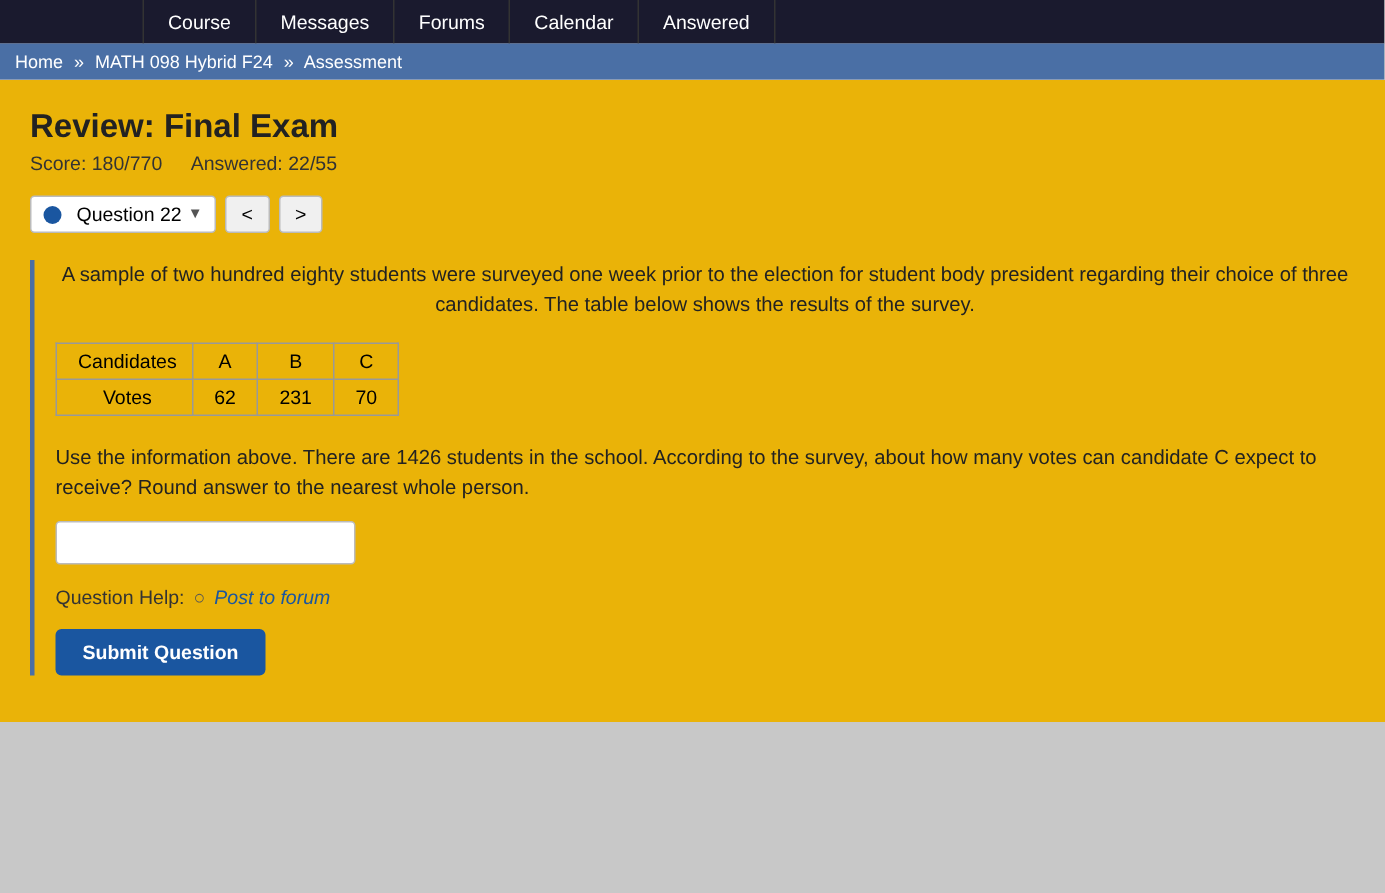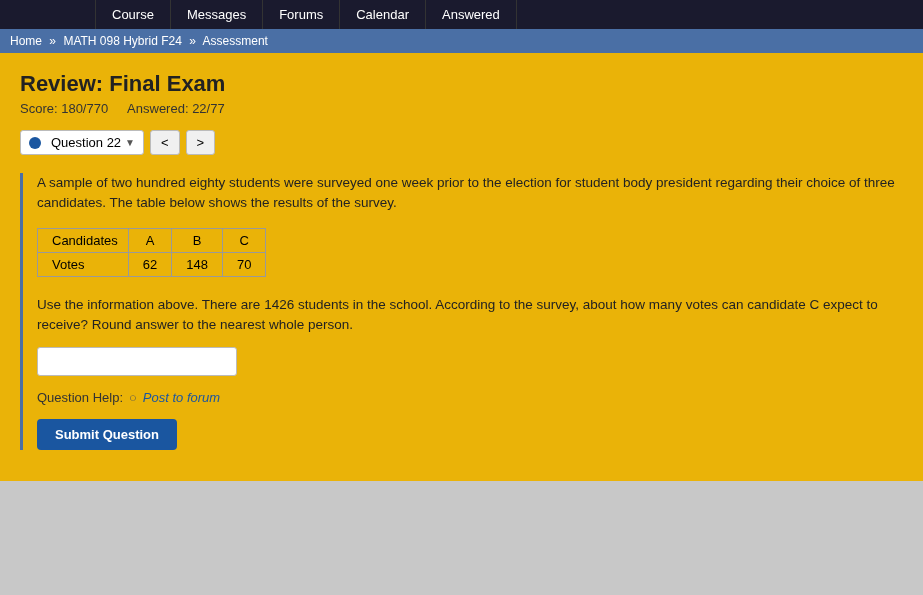--- a/index.html
+++ b/index.html
@@ -113,34 +113,35 @@
     .question-area {
       border-left: 3px solid #4a6fa5;
       padding-left: 14px;
       margin-bottom: 18px;
     }
     .question-text {
       font-size: 13.5px;
       color: #222;
       line-height: 1.5;
       margin-bottom: 14px;
+      text-align: center;
     }
     
     .survey-table {
       border-collapse: collapse;
       margin-bottom: 18px;
       font-size: 13px;
     }
     .survey-table td {
       border: 1px solid #999;
       padding: 4px 14px;
       text-align: center;
     }
     .survey-table td:first-child {
-      text-align: left;
+      text-align: center;
       padding-right: 10px;
     }
     .follow-up-text {
       font-size: 13.5px;
       color: #222;
       line-height: 1.5;
       margin-bottom: 12px;
     }
     
     .answer-input {
@@ -204,21 +205,21 @@
     <span class="breadcrumb-sep">»</span>
     <span>Assessment</span>
   </div>
 
   <div class="page-content">
 
     <div class="page-title">Review: Final Exam</div>
 
     <div class="score-line">
       <span>Score: 180/770</span>
-      <span>Answered: 22/77</span>
+      <span>Answered: 22/55</span>
     </div>
 
     <div class="question-nav-row">
       <div class="question-dropdown">
         <span class="question-dot"></span>
         <span>Question 22</span>
         <span class="dropdown-arrow">▼</span>
       </div>
       <button class="nav-btn">&lt;</button>
       <button class="nav-btn">&gt;</button>
@@ -233,21 +234,21 @@
         <tbody>
             <tr>
           <td>Candidates</td>
           <td>A</td>
           <td>B</td>
           <td>C</td>
         </tr>
         <tr>
           <td>Votes</td>
           <td>62</td>
-          <td>148</td>
+          <td>231</td>
           <td>70</td>
         </tr>
       </tbody>
         </table>
 
       <p class="follow-up-text">Use the information above. There are 1426 students in the school. According to the survey, about how many votes can candidate C expect to receive? Round answer to the nearest whole person.</p>
 
       <input class="answer-input" type="text" placeholder="" style="">
 
       

